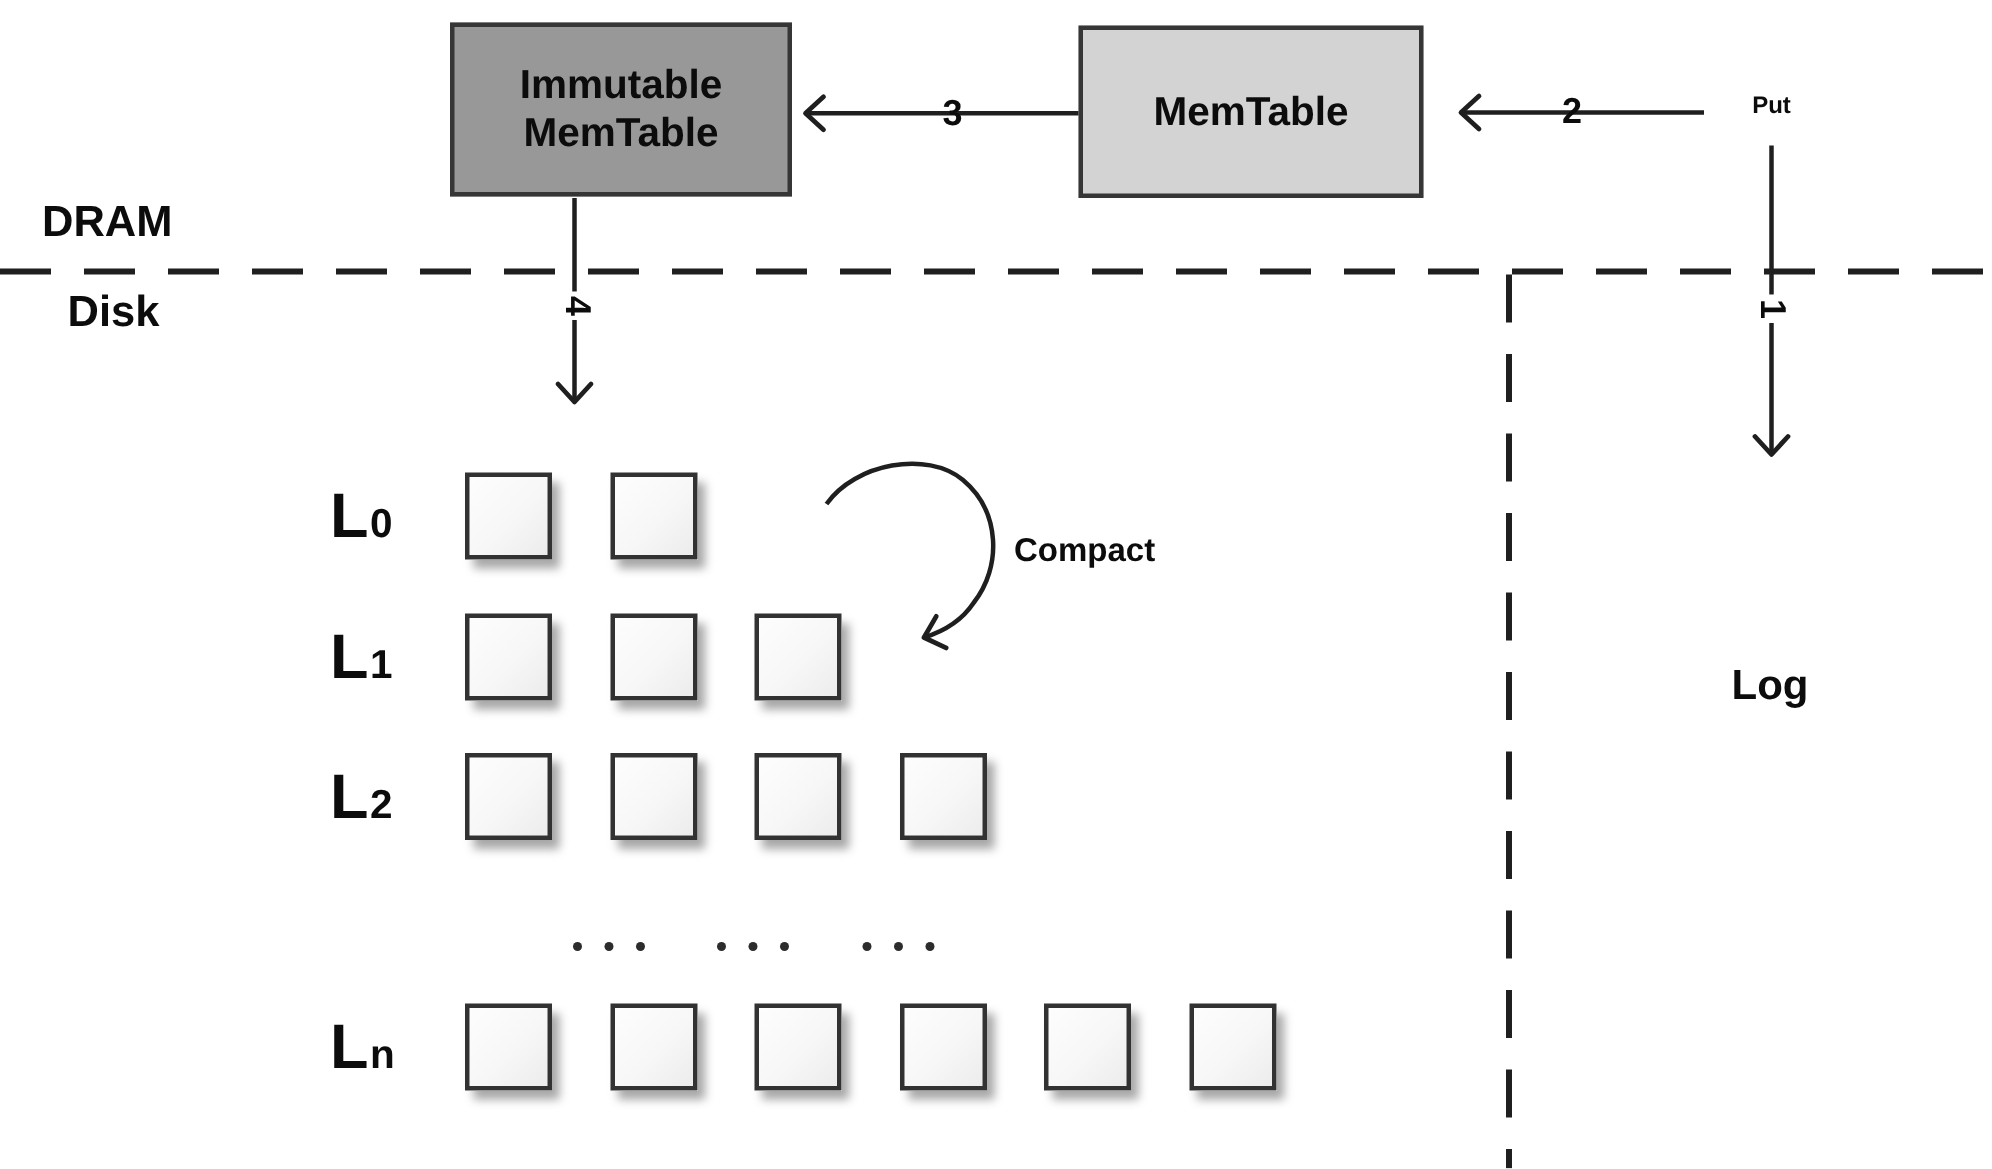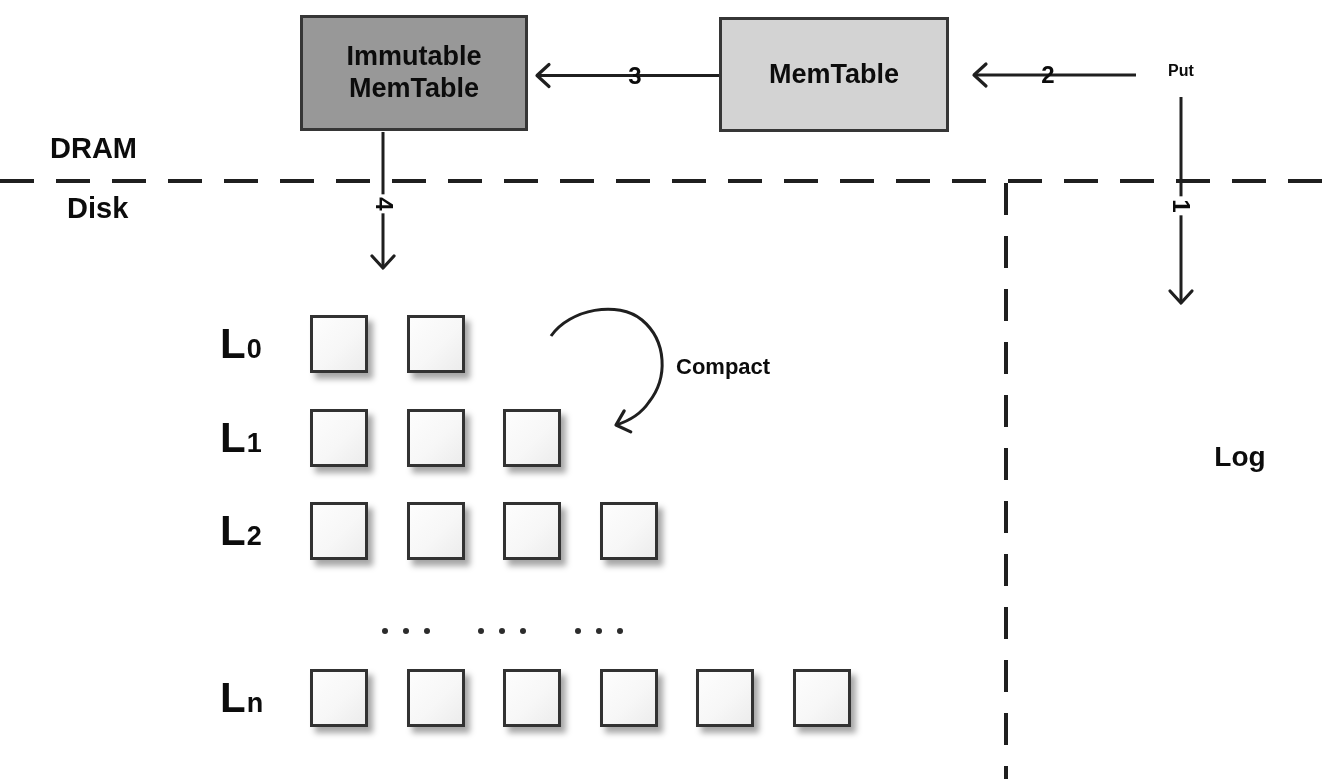--- a/index.html
+++ b/index.html
@@ -18,32 +18,32 @@
   .lines-layer{position:absolute;left:0;top:0;width:1328px;height:779px;z-index:1;}
   .lines-layer line,.lines-layer path{stroke:var(--line-color);}
   .box{
     position:absolute;z-index:2;display:flex;align-items:center;justify-content:center;
     text-align:center;font-weight:bold;font-size:27px;line-height:1.18;color:#0c0c0c;
     border:3px solid #363636;box-sizing:border-box;
   }
   .box.immutable{left:300px;top:15px;width:228px;height:116px;background:var(--immutable-fill);padding:0 22px;text-align:center;}
   .box.memtable{left:719px;top:17px;width:230px;height:115px;background:var(--memtable-fill);}
   .lbl{position:absolute;z-index:3;font-weight:bold;color:#0c0c0c;white-space:nowrap;}
-  .lbl.region{font-size:29px;margin-left:22px;}
+  .lbl.region{font-size:29px;}
   .lbl.dram{left:28px;top:132px;}
   .lbl.disk{left:45px;top:192px;}
   .lbl.put{left:1181px;top:62px;font-size:16px;transform:translateX(-50%);}
   .lbl.compact{left:676px;top:327px;font-size:22px;margin-top:27px;}
   .arrow-num{
     position:absolute;z-index:3;font-weight:bold;font-size:24px;color:#0c0c0c;
     transform:translate(-50%,-50%);line-height:1;
   }
   .arrow-num.rot{transform:translate(-50%,-50%) rotate(90deg);background:#fff;padding:0 3px;}
   .log-area{
-    position:absolute;z-index:2;left:1162px;top:312px;width:156px;height:290px;
+    position:absolute;z-index:2;left:1102px;top:312px;width:156px;height:290px;
     display:flex;align-items:center;justify-content:center;
     font-weight:bold;font-size:28px;color:#0c0c0c;
   }
   .lvl{
     position:absolute;z-index:2;display:flex;align-items:flex-end;
     font-weight:bold;color:#0c0c0c;line-height:0.8;
   }
   .lvl-main{font-size:42px;}
   .lvl-sub{font-size:27px;margin-left:1px;}
   .sstable{

